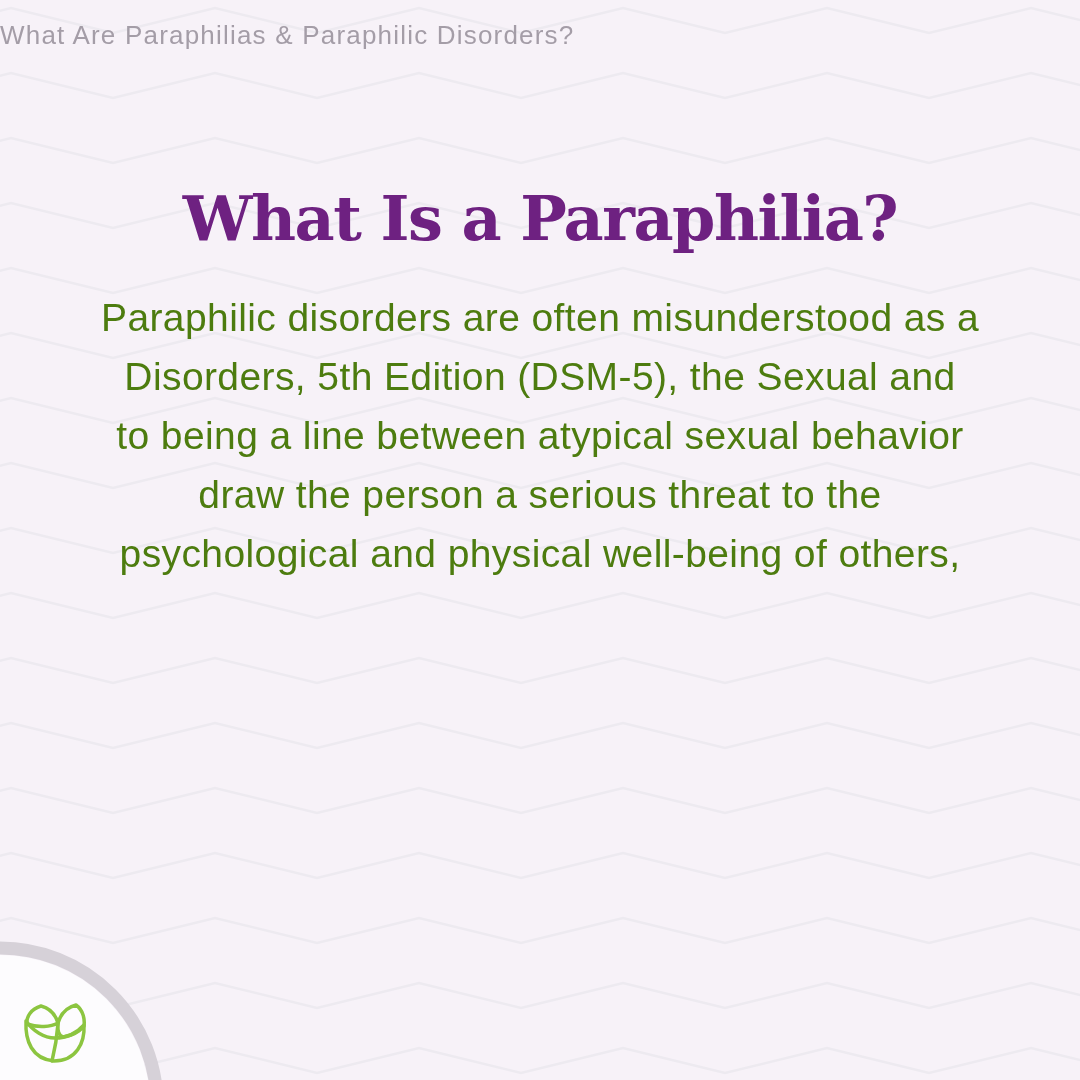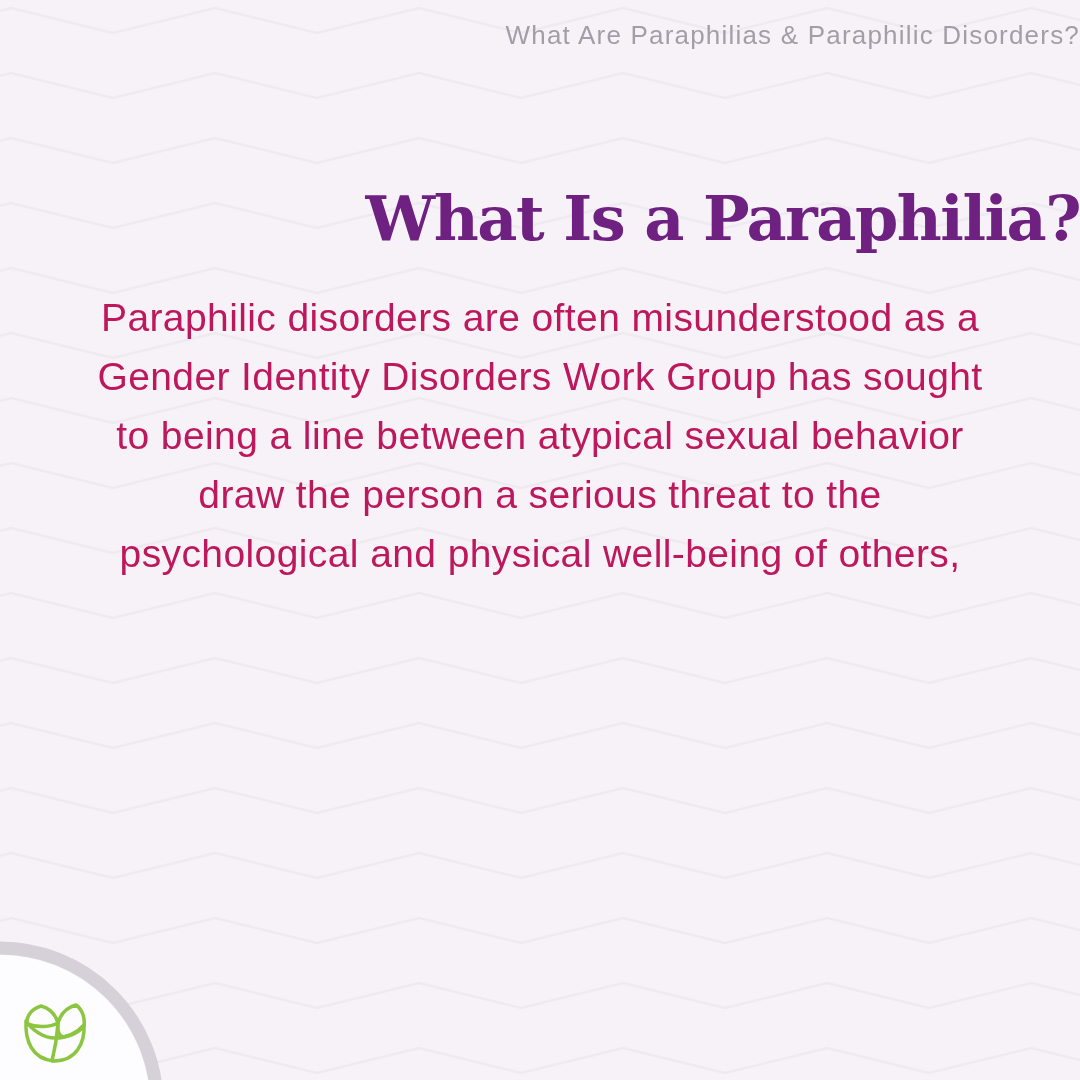--- a/index.html
+++ b/index.html
@@ -10,44 +10,44 @@
     background:#f7f2f8;
     overflow:hidden;
     font-family:"Liberation Sans", sans-serif;
   }
   svg.chevron-bg{
     position:absolute;left:0;top:0;width:1080px;height:1080px;
     display:block;
   }
   .top-header{
     position:absolute;left:0;top:20px;width:100%;
-    text-align:right;
+    text-align:left;
     font-size:26px;font-weight:300;
     letter-spacing:1.2px;
     color:#a49da7;
     white-space:nowrap;
   }
   .main-title{
     position:absolute;left:0;top:182px;width:100%;
     margin:0;
-    text-align:right;
+    text-align:center;
     font-family:"DejaVu Serif","Liberation Serif",serif;
     font-weight:bold;
     font-size:62px;
     letter-spacing:-1.5px;
     color:#6e2181;
     white-space:nowrap;
   }
   .body-text{
     position:absolute;left:0;top:288px;width:100%;
     text-align:center;
     font-size:39px;font-weight:300;
     letter-spacing:0.4px;
     line-height:59px;
-    color:#be185d;
+    color:#4d7c0f;
   }
   .body-text .line{white-space:nowrap;}
   svg.corner{
     position:absolute;left:0;top:850px;
     width:320px;height:230px;
     display:block;
   }
 </style>
 </head>
 <body>
@@ -57,21 +57,21 @@
   <svg class="chevron-bg" viewBox="0 0 1080 1080" aria-hidden="true">
     <path id="chevron-path" d="M-91,33 L 11,8 L 113,33 L 215,8 L 317,33 L 419,8 L 521,33 L 623,8 L 725,33 L 827,8 L 929,33 L 1031,8 L 1133,33 M-91,98 L 11,73 L 113,98 L 215,73 L 317,98 L 419,73 L 521,98 L 623,73 L 725,98 L 827,73 L 929,98 L 1031,73 L 1133,98 M-91,163 L 11,138 L 113,163 L 215,138 L 317,163 L 419,138 L 521,163 L 623,138 L 725,163 L 827,138 L 929,163 L 1031,138 L 1133,163 M-91,228 L 11,203 L 113,228 L 215,203 L 317,228 L 419,203 L 521,228 L 623,203 L 725,228 L 827,203 L 929,228 L 1031,203 L 1133,228 M-91,293 L 11,268 L 113,293 L 215,268 L 317,293 L 419,268 L 521,293 L 623,268 L 725,293 L 827,268 L 929,293 L 1031,268 L 1133,293 M-91,358 L 11,333 L 113,358 L 215,333 L 317,358 L 419,333 L 521,358 L 623,333 L 725,358 L 827,333 L 929,358 L 1031,333 L 1133,358 M-91,423 L 11,398 L 113,423 L 215,398 L 317,423 L 419,398 L 521,423 L 623,398 L 725,423 L 827,398 L 929,423 L 1031,398 L 1133,423 M-91,488 L 11,463 L 113,488 L 215,463 L 317,488 L 419,463 L 521,488 L 623,463 L 725,488 L 827,463 L 929,488 L 1031,463 L 1133,488 M-91,553 L 11,528 L 113,553 L 215,528 L 317,553 L 419,528 L 521,553 L 623,528 L 725,553 L 827,528 L 929,553 L 1031,528 L 1133,553 M-91,618 L 11,593 L 113,618 L 215,593 L 317,618 L 419,593 L 521,618 L 623,593 L 725,618 L 827,593 L 929,618 L 1031,593 L 1133,618 M-91,683 L 11,658 L 113,683 L 215,658 L 317,683 L 419,658 L 521,683 L 623,658 L 725,683 L 827,658 L 929,683 L 1031,658 L 1133,683 M-91,748 L 11,723 L 113,748 L 215,723 L 317,748 L 419,723 L 521,748 L 623,723 L 725,748 L 827,723 L 929,748 L 1031,723 L 1133,748 M-91,813 L 11,788 L 113,813 L 215,788 L 317,813 L 419,788 L 521,813 L 623,788 L 725,813 L 827,788 L 929,813 L 1031,788 L 1133,813 M-91,878 L 11,853 L 113,878 L 215,853 L 317,878 L 419,853 L 521,878 L 623,853 L 725,878 L 827,853 L 929,878 L 1031,853 L 1133,878 M-91,943 L 11,918 L 113,943 L 215,918 L 317,943 L 419,918 L 521,943 L 623,918 L 725,943 L 827,918 L 929,943 L 1031,918 L 1133,943 M-91,1008 L 11,983 L 113,1008 L 215,983 L 317,1008 L 419,983 L 521,1008 L 623,983 L 725,1008 L 827,983 L 929,1008 L 1031,983 L 1133,1008 M-91,1073 L 11,1048 L 113,1073 L 215,1048 L 317,1073 L 419,1048 L 521,1073 L 623,1048 L 725,1073 L 827,1048 L 929,1073 L 1031,1048 L 1133,1073 M-91,1138 L 11,1113 L 113,1138 L 215,1113 L 317,1138 L 419,1113 L 521,1138 L 623,1113 L 725,1138 L 827,1113 L 929,1138 L 1031,1113 L 1133,1138 " fill="none" stroke="#edeaf0" stroke-width="2.5"></path>
   </svg>
 
   <div class="top-header">What Are Paraphilias &amp; Paraphilic Disorders?</div>
 
   <h1 class="main-title">What Is a Paraphilia?</h1>
 
   <div class="body-text">
     <div class="line">Paraphilic disorders are often misunderstood as a</div>
-    <div class="line">Gender Identity Disorders Work Group has sought</div>
+    <div class="line">Disorders, 5th Edition (DSM-5), the Sexual and</div>
     <div class="line">to being a line between atypical sexual behavior</div>
     <div class="line">draw the person a serious threat to the</div>
     <div class="line">psychological and physical well-being of others,</div>
   </div>
 
   <svg class="corner" viewBox="0 0 320 230" aria-hidden="true">
     <circle cx="0" cy="255" r="150" fill="#fdfcfe"></circle>
     <circle cx="0" cy="255" r="157" fill="none" stroke="#d6d1d8" stroke-width="13"></circle>
     <g transform="translate(24,155)" fill="none" stroke="#8cc540" stroke-width="3.5" stroke-linecap="round" stroke-linejoin="round">
 

